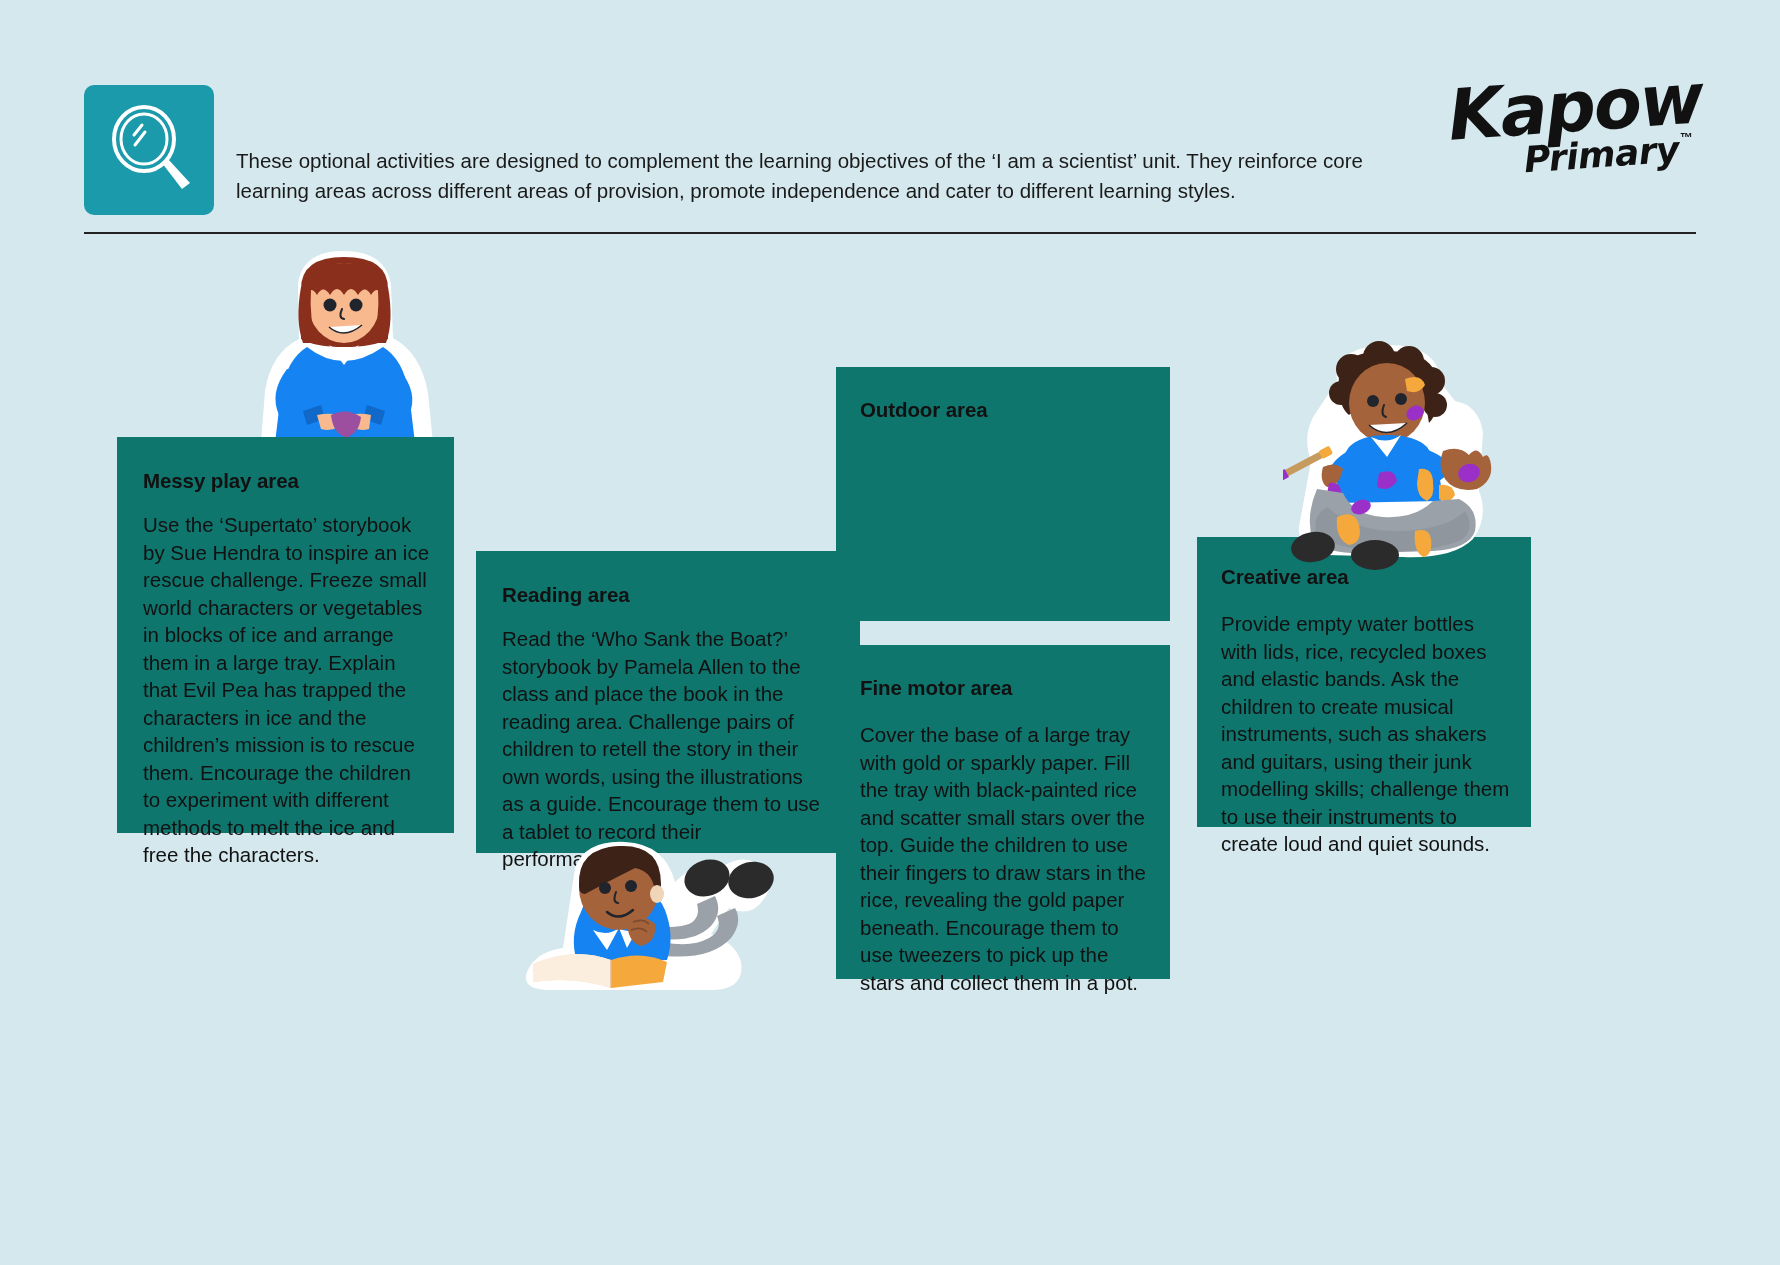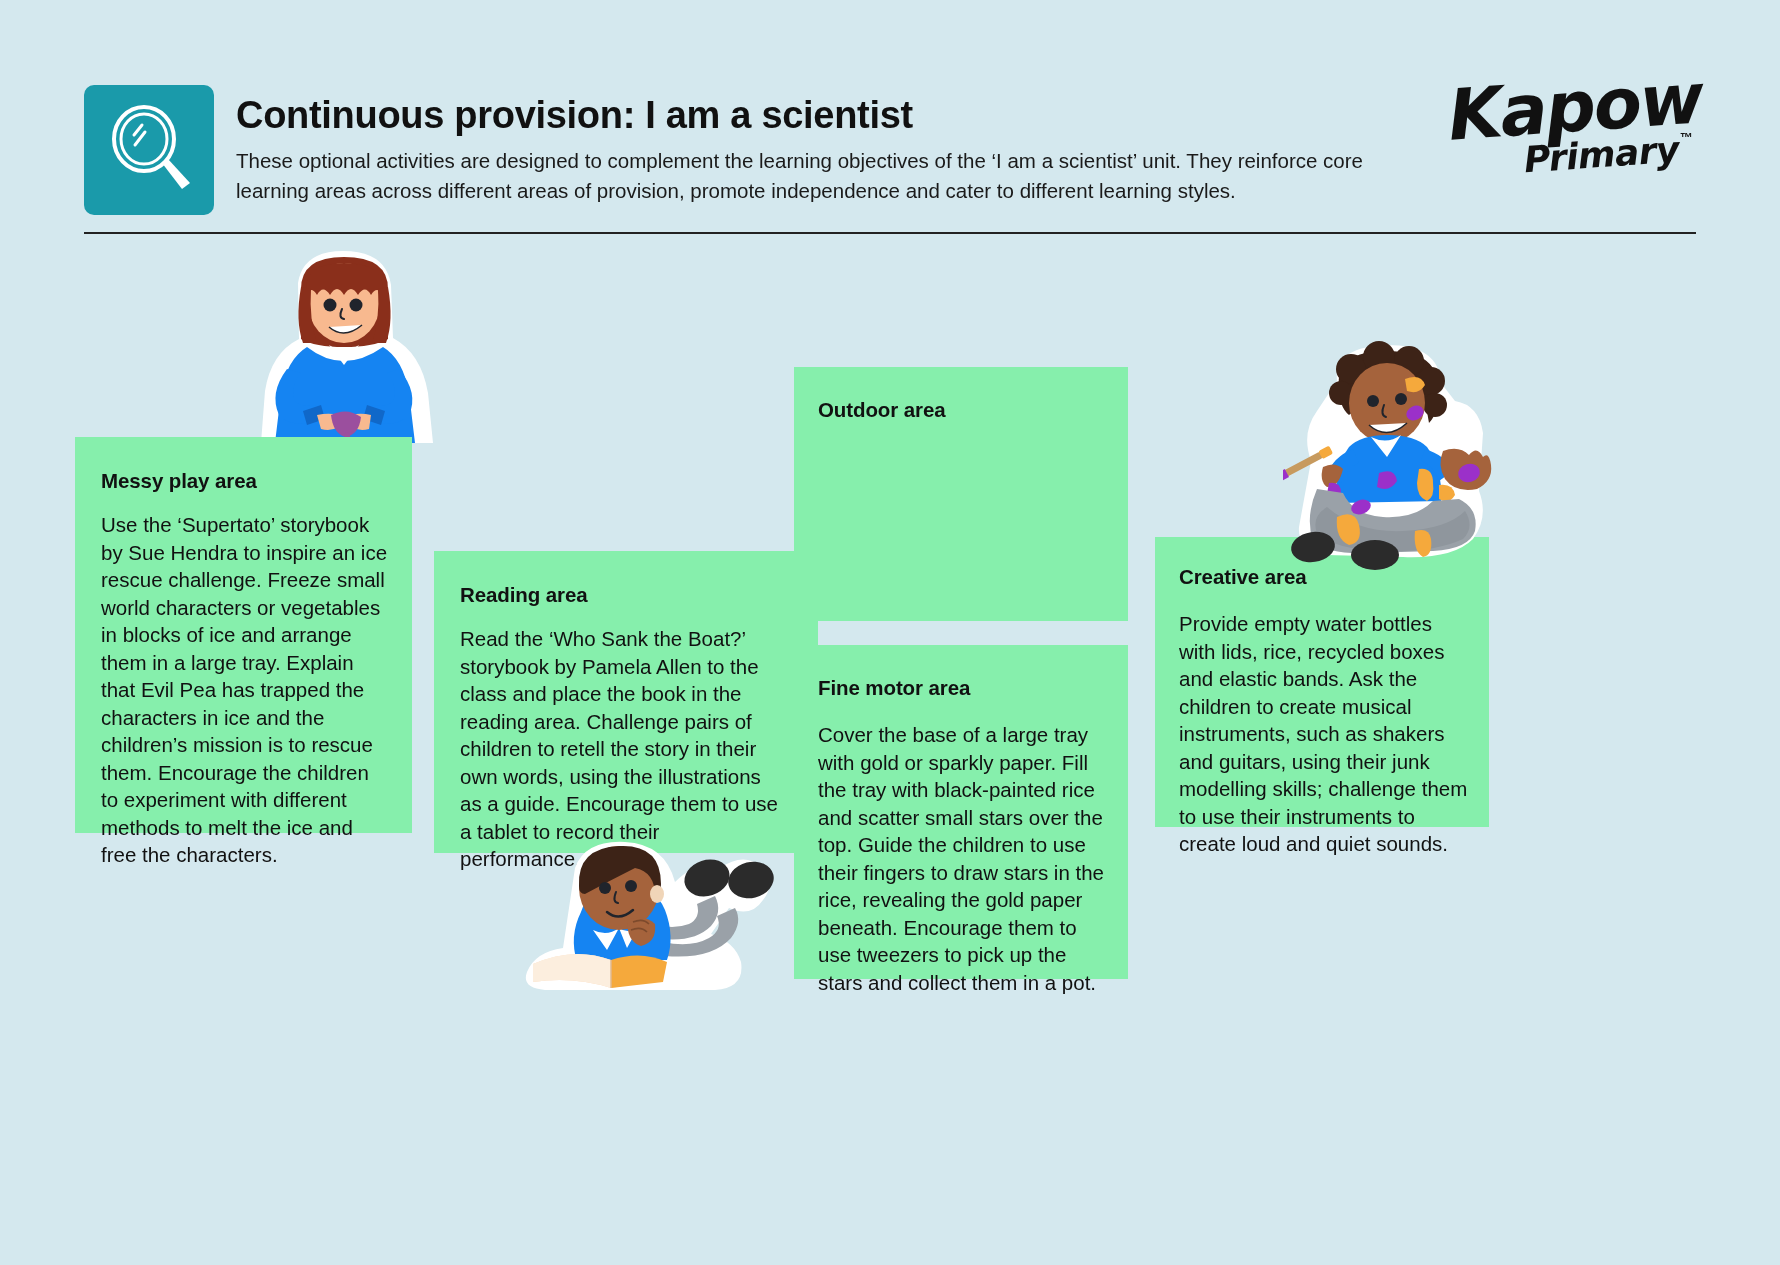--- a/index.html
+++ b/index.html
@@ -44,21 +44,21 @@
     font-family: "DejaVu Sans", sans-serif;
     font-size: 36px; font-weight: bold; font-style: italic;
     color: #111; letter-spacing: -0.5px; transform: rotate(-4deg);
   }
   .logo .tm {
     position: absolute; left: 232px; top: 68px;
     font-size: 13px; font-weight: bold; color: #111;
   }
 
   
-  .card { position: absolute; background: #86efac; }
+  .card { position: absolute; background: #0f766e; margin-left: 42px; }
   .card h3 {
     font-size: 20.5px; font-weight: bold; color: #111;
     margin: 0 0 18px 0; letter-spacing: -0.1px;
   }
   .card p {
     font-size: 20.5px; line-height: 27.5px; color: #111; margin: 0;
   }
   #card-messy   { left: 75px;  top: 437px;  width: 337px; height: 396px; padding: 32px 24px 0 26px; }
   #card-reading { left: 434px; top: 551px;  width: 384px; height: 302px; padding: 32px 36px 0 26px; }
   #card-outdoor { left: 794px; top: 367px;  width: 334px; height: 254px; padding: 31px 20px 0 24px; }
@@ -90,21 +90,20 @@
     <div class="hdr-icon">
       <svg width="88" height="90" viewBox="0 0 88 90" fill="none">
         <ellipse cx="38" cy="34" rx="30" ry="32" stroke="#ffffff" stroke-width="4"></ellipse>
         <ellipse cx="38" cy="34" rx="23" ry="25" stroke="#ffffff" stroke-width="3"></ellipse>
         <line x1="28" y1="30" x2="36" y2="20" stroke="#ffffff" stroke-width="3" stroke-linecap="round"></line>
         <line x1="29" y1="40" x2="39" y2="27" stroke="#ffffff" stroke-width="3" stroke-linecap="round"></line>
         <path d="M56 58 L76 84 L84 78 L62 54 Z" fill="#ffffff"></path>
       </svg>
     </div>
 
-    <div class="hdr-title">Continuous provision: I am a scientist</div>
     <div class="hdr-sub">These optional activities are designed to complement the learning objectives of the ‘I am a scientist’ unit. They reinforce core learning areas across different areas of provision, promote independence and cater to different learning styles.</div>
 
     <div class="logo">
       <span class="kapow">Kapow</span>
       <span class="primary">Primary</span>
       <span class="tm">™</span>
     </div>
 
     <div class="hdr-rule"></div>
   </div>

